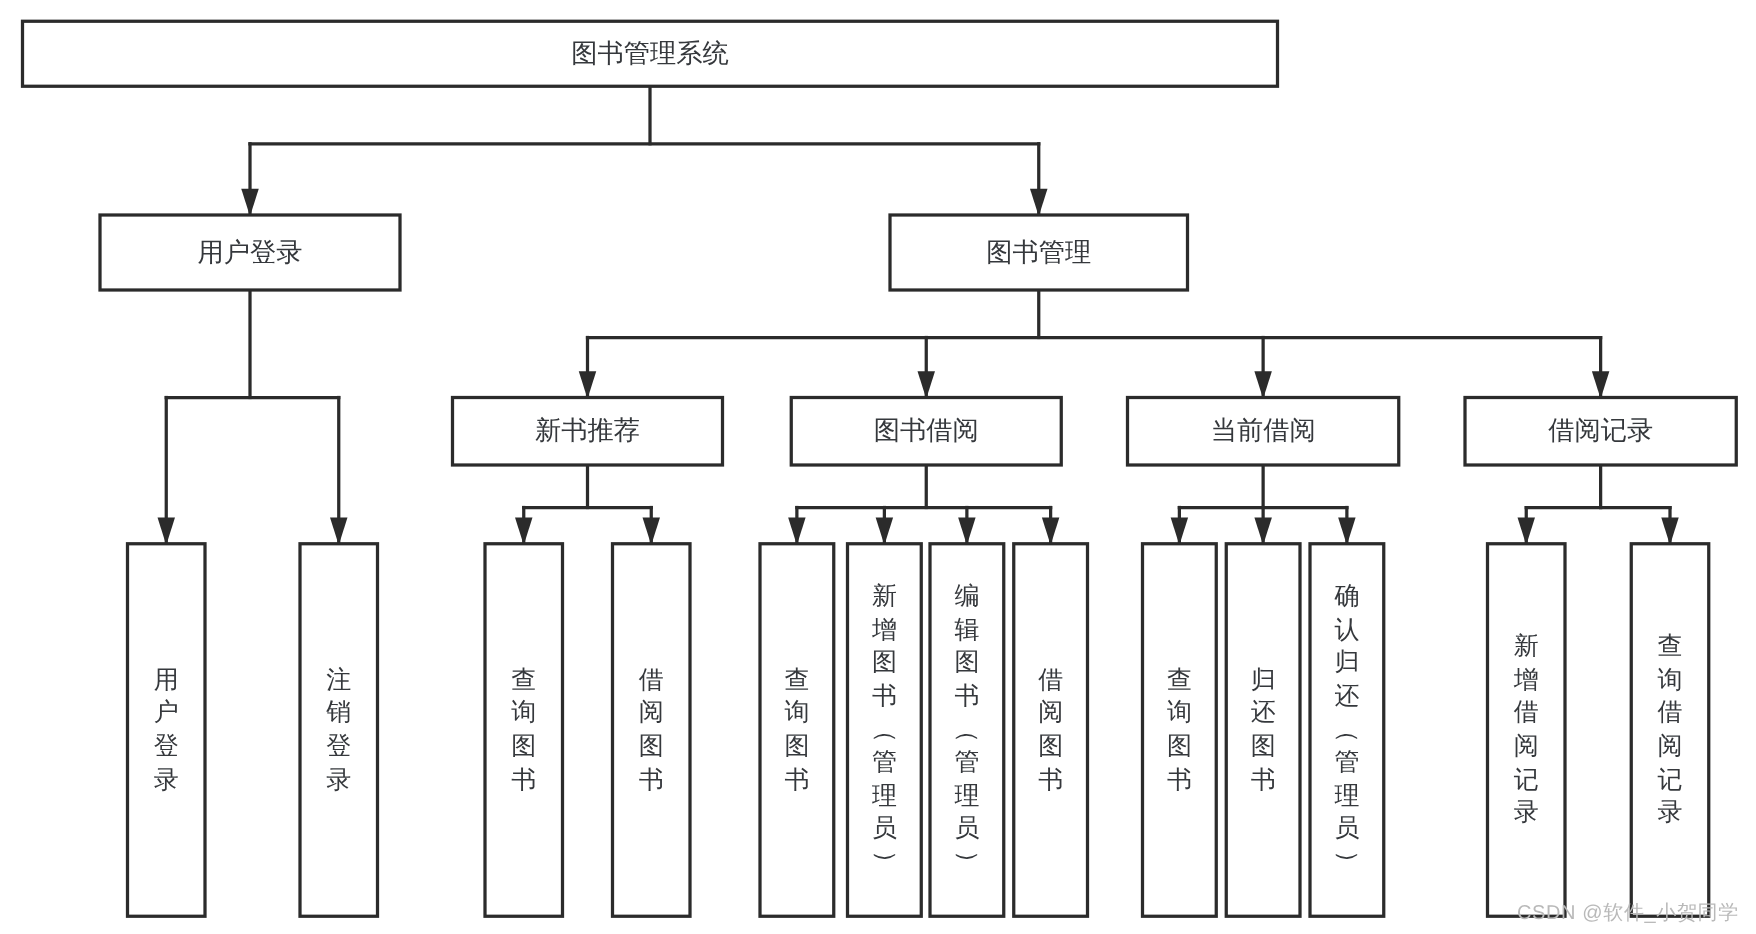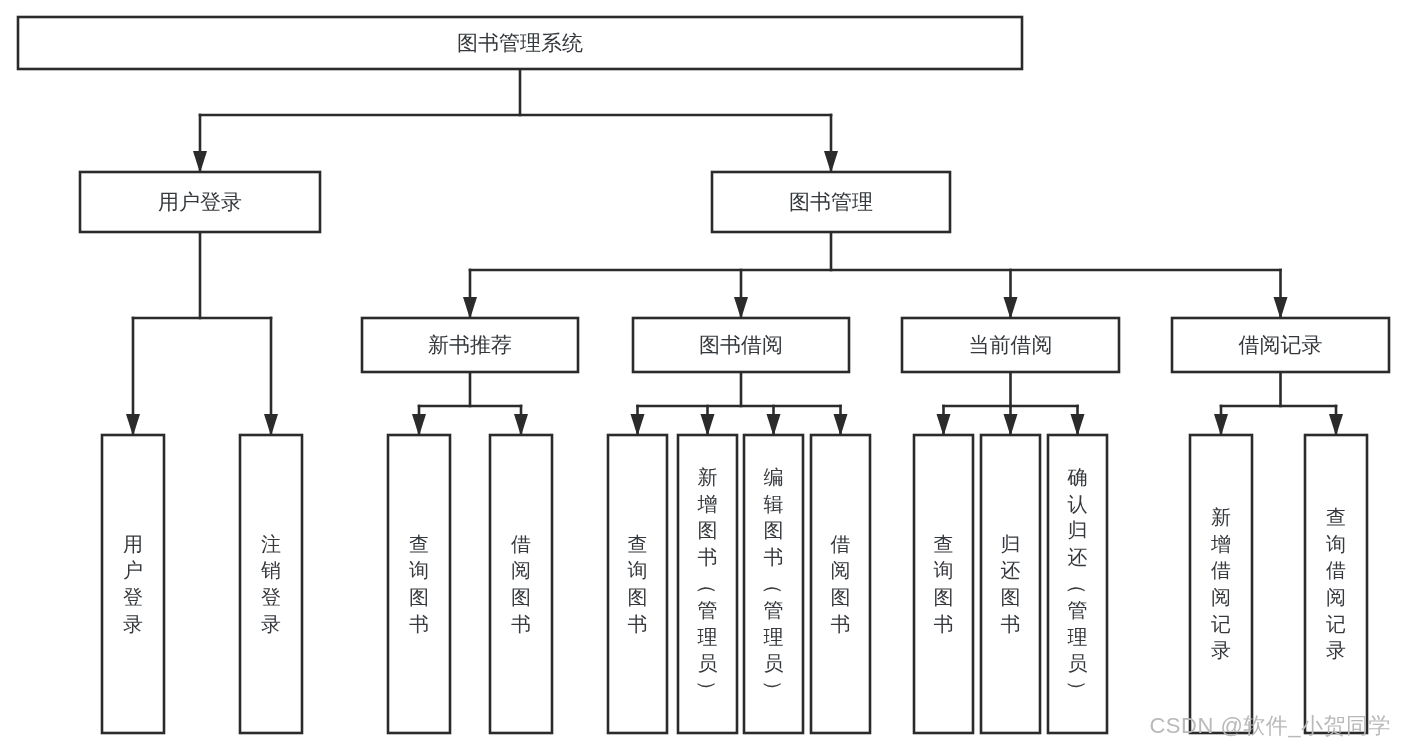--- a/index.html
+++ b/index.html
@@ -70,21 +70,21 @@
   .leaf-label .paren {
     transform: rotate(90deg);
     transform-origin: center center;
   }
   .watermark {
     position: absolute;
     right: 14px;
     bottom: 6px;
     color: #b9b9b9;
     font-family: "Liberation Sans", "DejaVu Sans", sans-serif;
-    font-size: 22px;
+    font-size: 16px;
     letter-spacing: 0.5px;
     white-space: nowrap;
     pointer-events: none;
   }
 </style>
 </head>
 <body>
 
 <div id="diagram-root">
 

